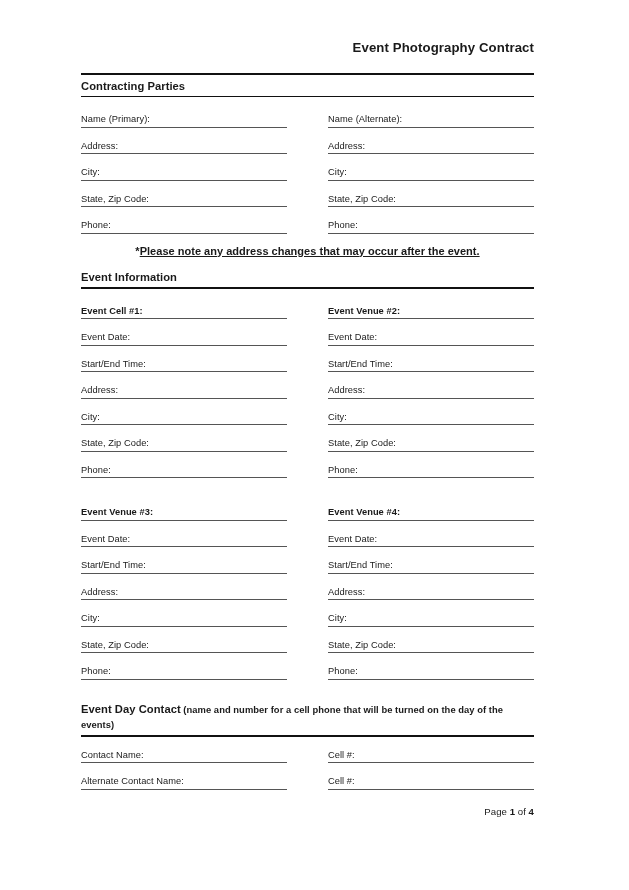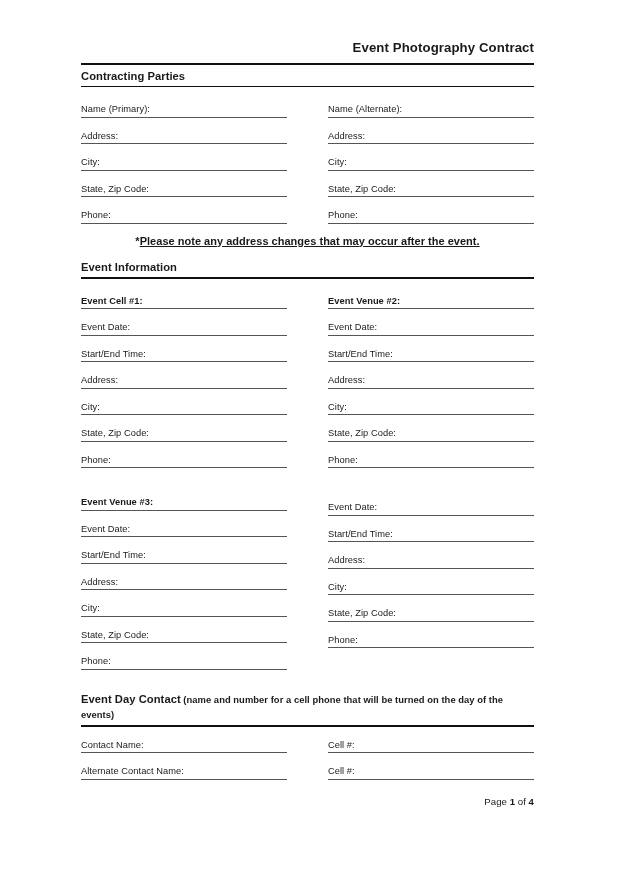--- a/index.html
+++ b/index.html
@@ -45,21 +45,21 @@
   .section-head {
     font-size: 11.2px;
     font-weight: bold;
     line-height: 14px;
     padding: 4px 0 3px 0;
     letter-spacing: 0.05px;
   }
   .section-head.top-rule {
     border-top: 2.2px solid #111;
     border-bottom: 1.1px solid #111;
-    margin-top: 7px;
+    margin-top: 17px;
   }
   .section-head.bottom-rule {
     border-bottom: 2.2px solid #111;
     margin-top: 9px;
   }
   .section-head .sub {
     font-weight: bold;
     font-size: 9.4px;
   }
 
@@ -174,20 +174,21 @@
       <div class="col">
         <div class="field first b">Event Venue #3:</div>
         <div class="field">Event Date:</div>
         <div class="field">Start/End Time:</div>
         <div class="field">Address:</div>
         <div class="field">City:</div>
         <div class="field">State, Zip Code:</div>
         <div class="field">Phone:</div>
       </div>
       <div class="col">
+        <div class="field first b">Event Venue #4:</div>
         <div class="field">Event Date:</div>
         <div class="field">Start/End Time:</div>
         <div class="field">Address:</div>
         <div class="field">City:</div>
         <div class="field">State, Zip Code:</div>
         <div class="field">Phone:</div>
       </div>
     </div>
 
     <div class="spacer-md"></div>

